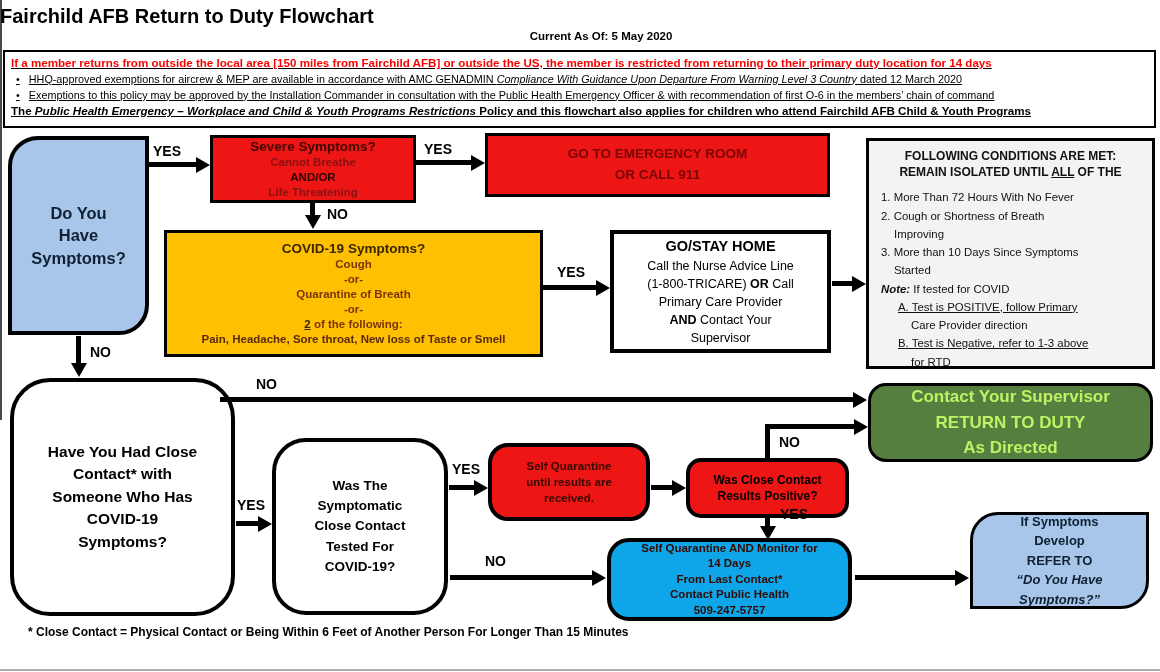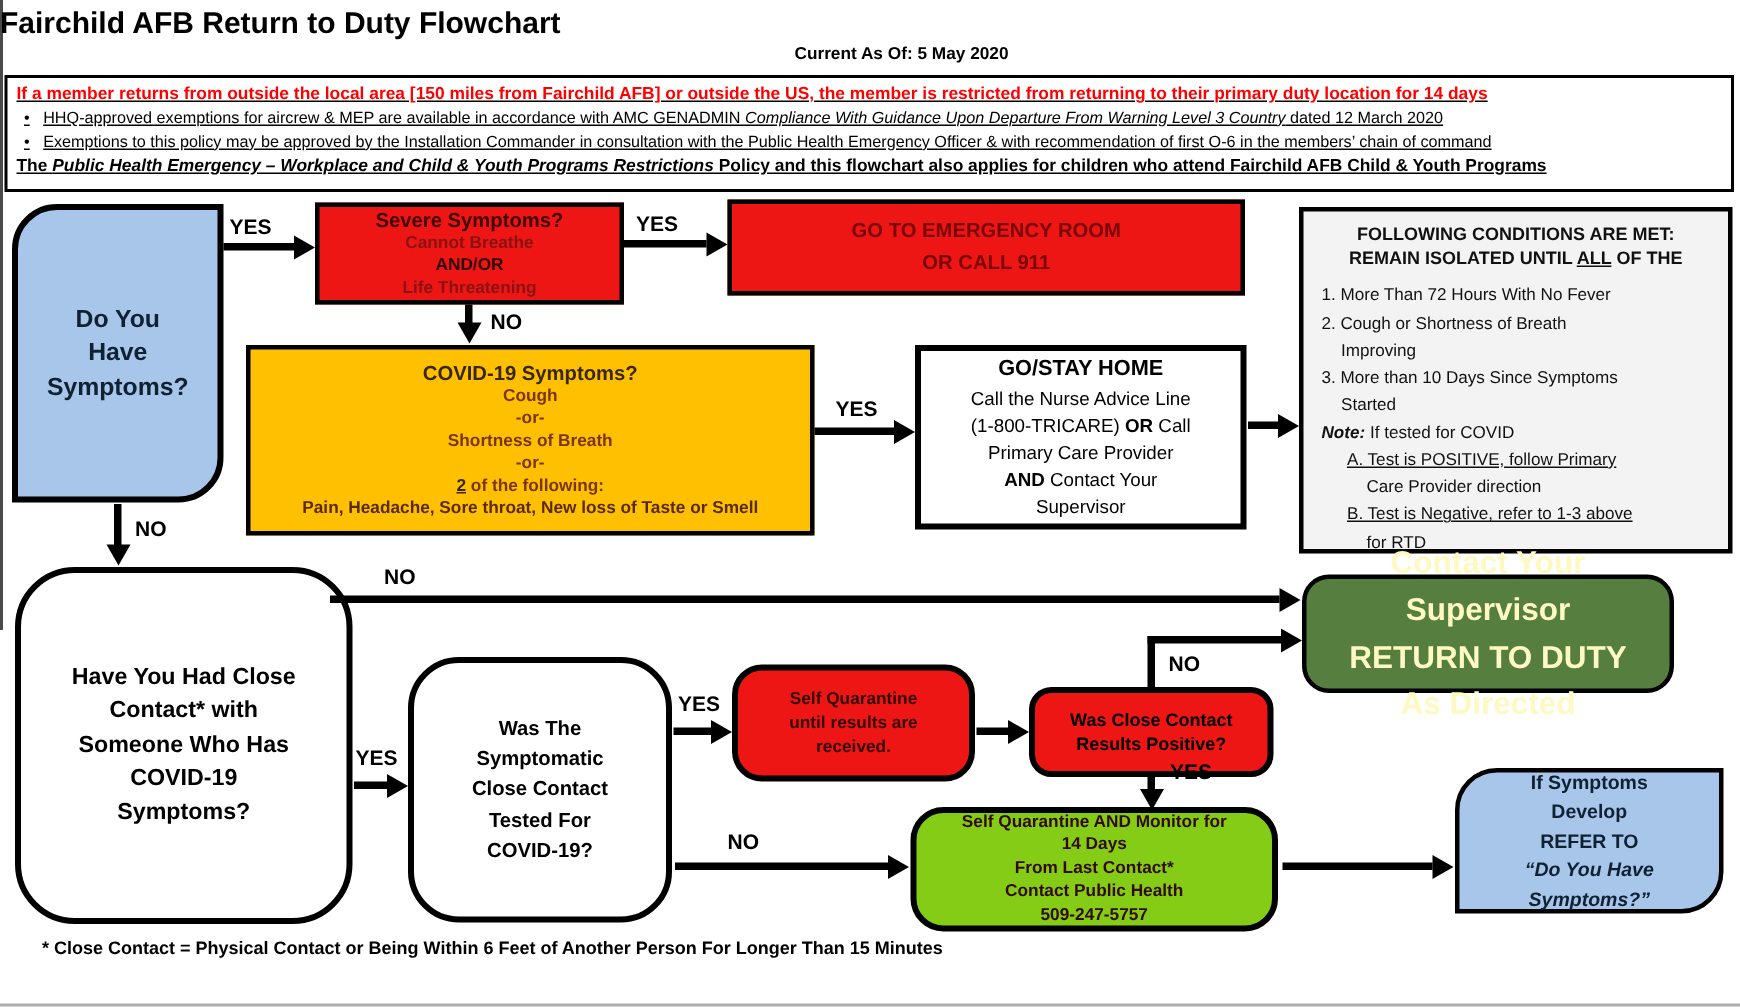--- a/index.html
+++ b/index.html
@@ -50,23 +50,23 @@
   .ind3{padding-left:30px;}
   .note{font-weight:bold;font-style:italic;}
   .q2{left:10px;top:378px;width:225px;height:238px;border-width:4.5px;border-radius:40px;
       font-size:15.5px;font-weight:bold;line-height:1.45;}
   .q3{left:272px;top:438px;width:176px;height:177px;border-width:4.5px;border-radius:34px;
       font-size:13.5px;font-weight:bold;line-height:1.5;}
   .quarA{left:488px;top:443px;width:162px;height:78px;background:#ee1515;border-width:4px;
          border-radius:20px;font-size:11.5px;font-weight:bold;color:#330a02;line-height:1.4;}
   .posq{left:686px;top:458px;width:163px;height:60px;background:#ee1515;border-width:4px;
         border-radius:15px;font-size:12px;font-weight:bold;color:#000000;line-height:1.35;}
-  .green{left:868px;top:383px;width:248px;height:79px;background:#567e3e;border-radius:18px;
-         font-size:21px;font-weight:bold;color:#fef9c3;line-height:1.5;}
-  .quarC{left:607px;top:538px;width:245px;height:83px;background:#84cc16;border-width:4px;
+  .green{left:868px;top:383px;width:285px;height:79px;background:#567e3e;border-radius:18px;
+         font-size:17px;font-weight:bold;color:#bef264;line-height:1.5;}
+  .quarC{left:607px;top:538px;width:245px;height:83px;background:#0ea5e9;border-width:4px;
          border-radius:22px;font-size:11.5px;font-weight:bold;color:#330a02;line-height:1.35;}
   .blue2{left:970px;top:512px;width:179px;height:97px;background:#a7c6e9;
          border-radius:28px 0 28px 0;font-size:13px;font-weight:bold;color:#0f2133;line-height:1.5;}
   .qt{font-style:italic;}
 
   .elabel{position:absolute;font-weight:bold;font-size:14px;color:#000;}
   .hl,.vl{position:absolute;background:#000;}
   .hl{height:5px;}
   .vl{width:5px;}
   .ar{position:absolute;width:0;height:0;}
@@ -114,21 +114,21 @@
 
   <div class="node er">
     <div>GO TO EMERGENCY ROOM</div>
     <div>OR CALL 911</div>
   </div>
 
   <div class="node covid">
     <div class="cv-t">COVID-19 Symptoms?</div>
     <div>Cough</div>
     <div>-or-</div>
-    <div>Shortness of Breath</div>
+    <div>Quarantine of Breath</div>
     <div>-or-</div>
     <div><span class="cv-num">2</span><span> of the following:</span></div>
     <div class="cv-last">Pain, Headache, Sore throat, New loss of Taste or Smell</div>
   </div>
 
   <div class="node home">
     <div class="home-t">GO/STAY HOME</div>
     <div>Call the Nurse Advice Line</div>
     <div><span>(1-800-TRICARE) </span><b>OR</b><span> Call</span></div>
     <div>Primary Care Provider</div>

